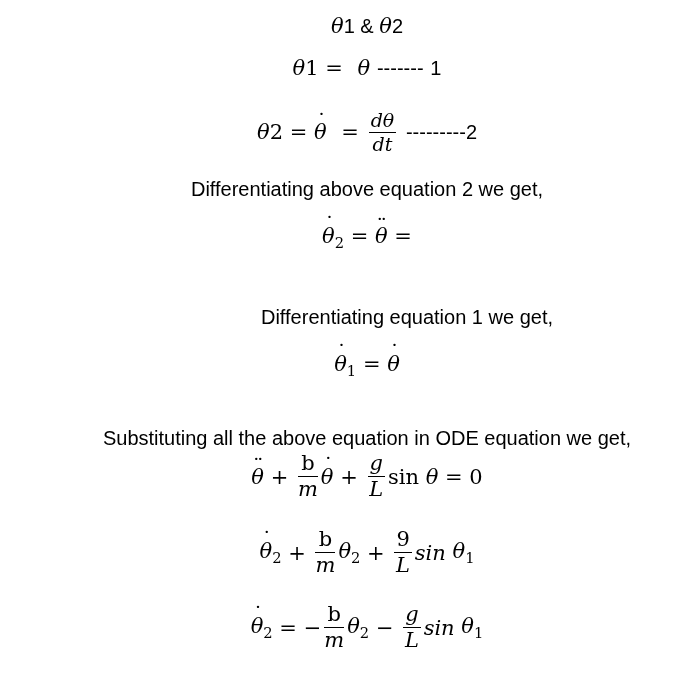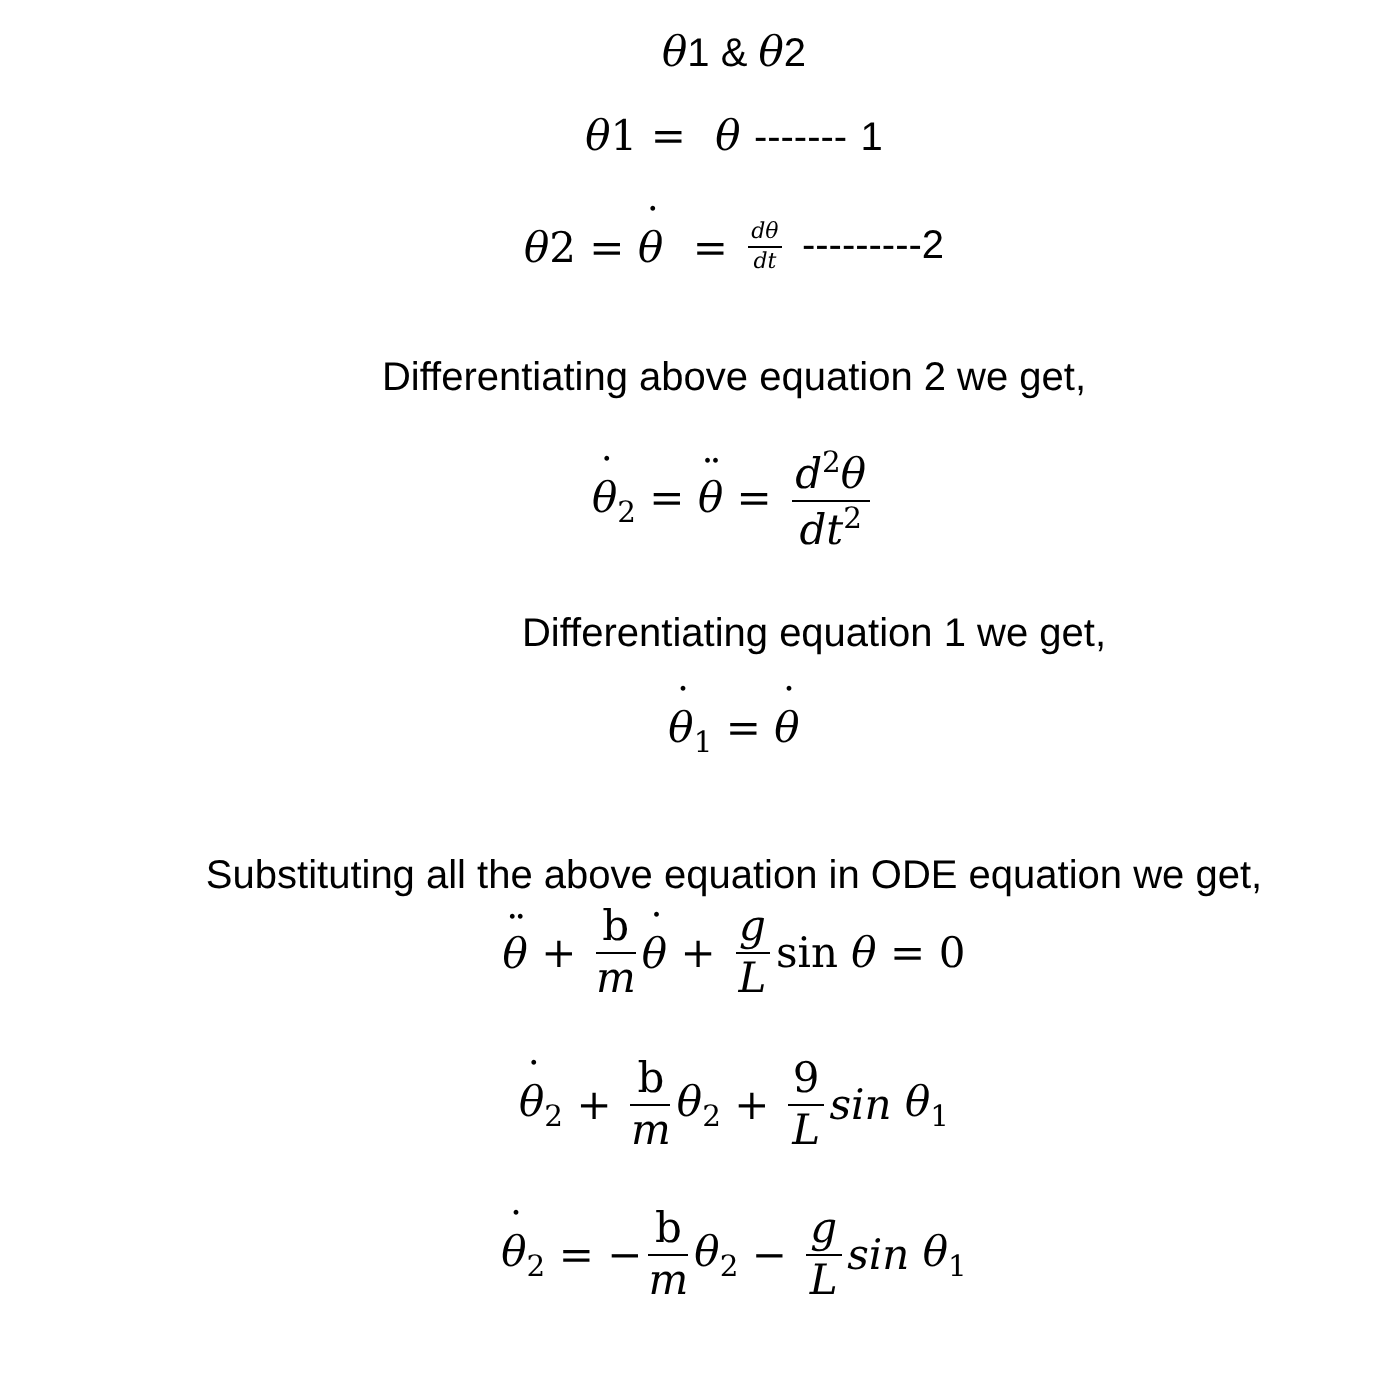--- a/index.html
+++ b/index.html
@@ -6,21 +6,21 @@
   body { width: 698px; height: 695px; position: relative; overflow: hidden; color: #000; }
   .line { position: absolute; left: 0; width: 698px; text-align: center; white-space: nowrap; padding-left: 18px; }
   .txt { font-family: "Liberation Sans", "DejaVu Sans", sans-serif; font-size: 20px; }
   .m { font-family: "DejaVu Serif", "Liberation Serif", serif; font-size: 21px; }
   .it { font-style: italic; }
   .up { font-style: normal; }
   .frac { display: inline-block; vertical-align: middle; text-align: center; margin: 0 3px; }
   .frac > span { display: block; line-height: 1.1; }
   .frac .num { border-bottom: 1.5px solid #000; padding: 0 2px 1px 2px; }
   .frac .den { padding-top: 1px; }
-  .frac.small { font-size: 11px; }
+  .frac.small { font-size: 19px; }
   .dot { position: relative; display: inline-block; }
   .dot::before { content: "\02D9"; position: absolute; left: 50%; top: -0.55em; transform: translateX(-40%); font-style: normal; }
   .ddot::before { content: "\00A8"; position: absolute; left: 50%; top: -0.5em; transform: translateX(-45%); font-style: normal; }
   sub { font-size: 0.7em; vertical-align: -0.35em; font-style: normal; }
   sup { font-size: 0.7em; vertical-align: 0.55em; font-style: normal; }
   .sp { display: inline-block; width: 8px; }
 </style>
 </head>
 <body>
 
@@ -52,24 +52,20 @@
 
 <div class="line txt" style="top:178px;">Differentiating above equation 2 we get,</div>
 
 <div class="line m" style="top:224px;">
   <span style="display:inline-block;vertical-align:middle;">
     <span class="it dot">θ</span><sub>2</sub>
     <span>=</span>
     <span class="it dot ddot">θ</span>
     <span>=</span>
   </span>
-  <span class="frac it">
-    <span class="num"><span>d</span><sup>2</sup><span>θ</span></span>
-    <span class="den"><span>dt</span><sup>2</sup></span>
-  </span>
 </div>
 
 <div class="line txt" style="top:306px;margin-left:40px;">Differentiating equation 1 we get,</div>
 
 <div class="line m" style="top:352px;">
   <span class="it dot">θ</span><sub>1</sub>
   <span>=</span>
   <span class="it dot">θ</span>
 </div>
 

